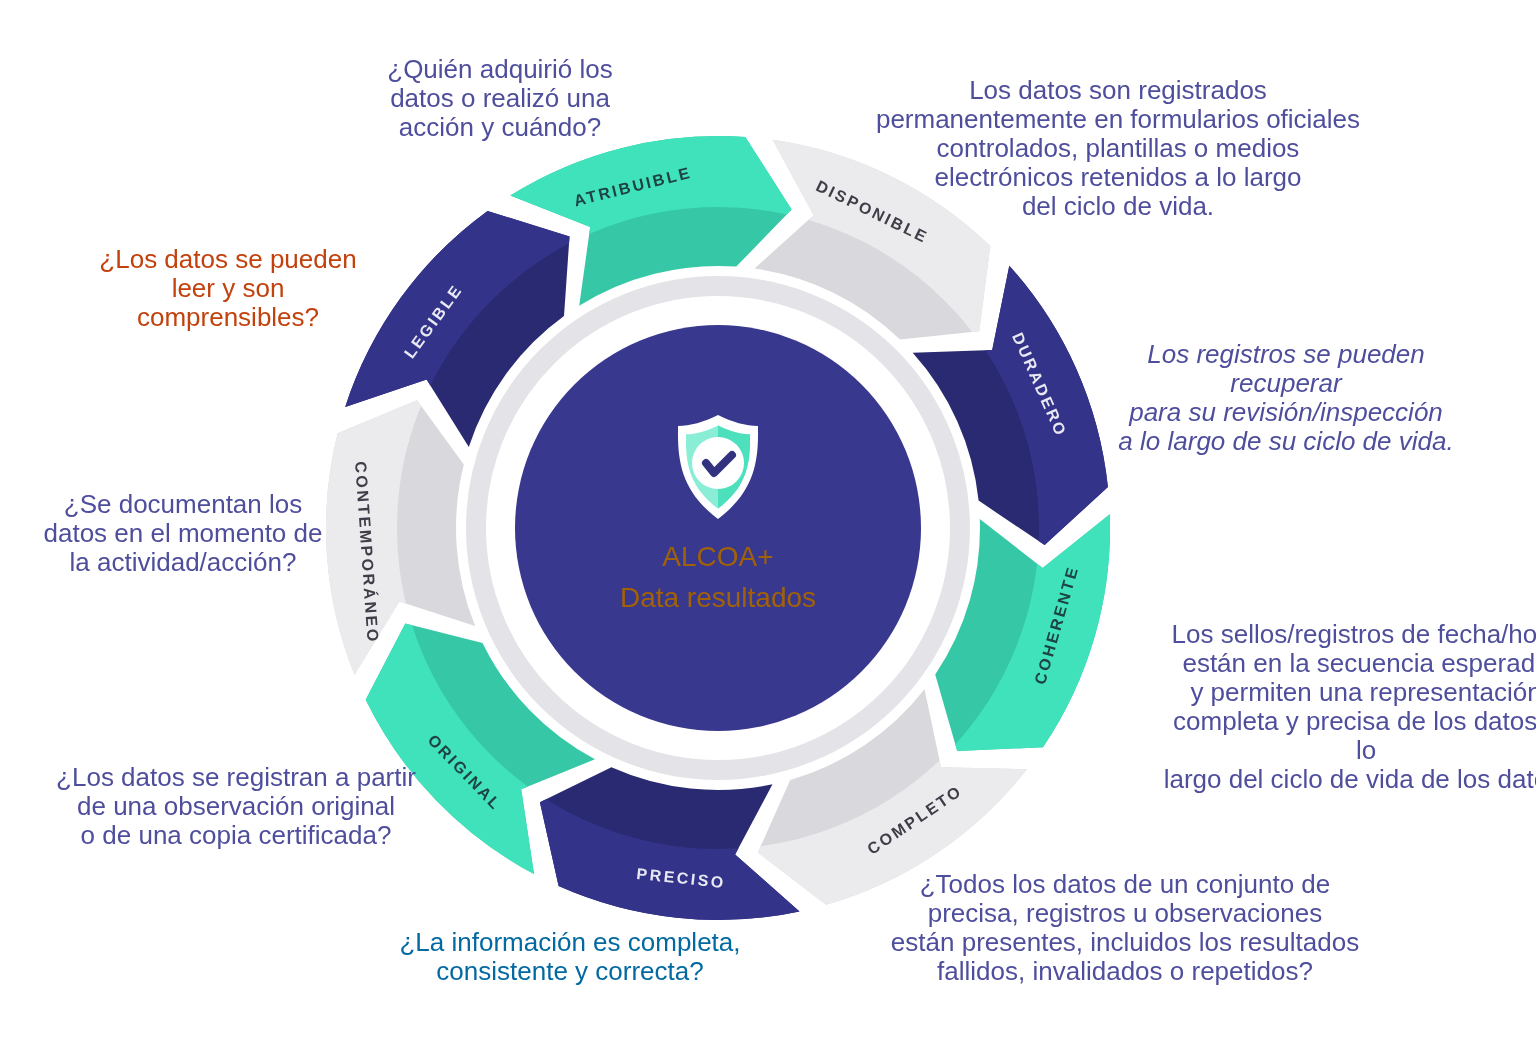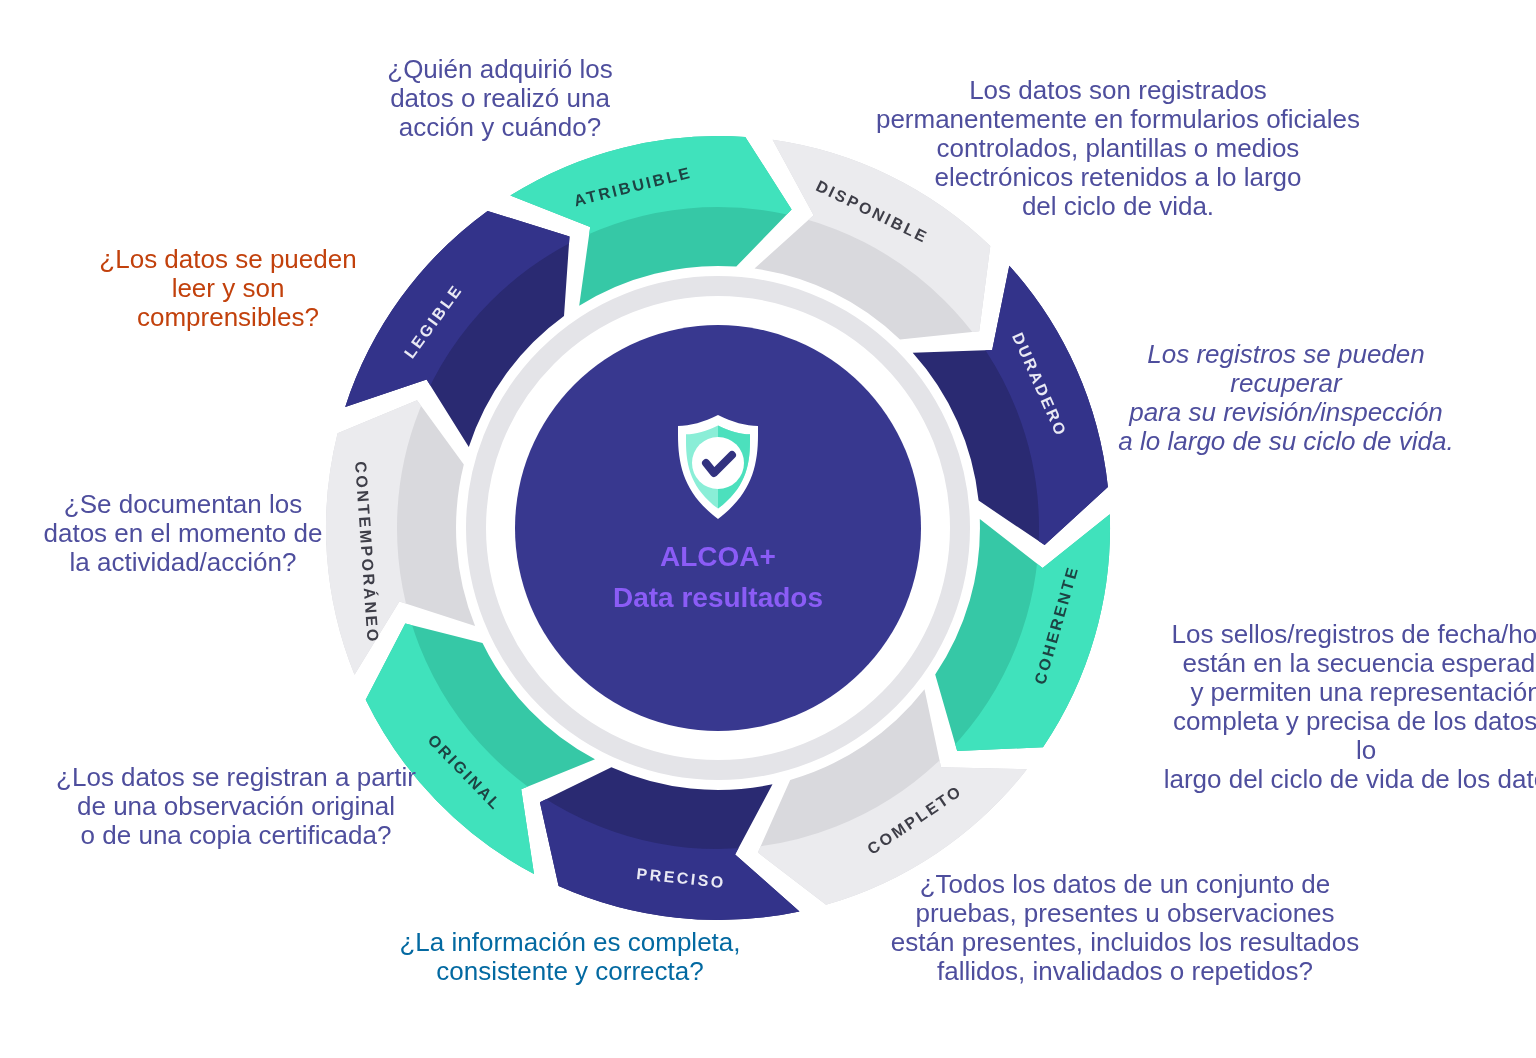--- a/index.html
+++ b/index.html
@@ -17,22 +17,22 @@
     line-height:29px;
     text-align:center;
     white-space:pre-line;
     color:#4e4e9d;
     font-weight:400;
   }
   .center-title{
     position:absolute;
     left:543px;top:536px;width:350px;
     text-align:center;
-    color:#8b5cf6;
-    font-weight:700;
+    color:#a16207;
+    font-weight:400;
     font-size:28px;
     line-height:41px;
   }
   .seg-label{
     font-family:"Liberation Sans", sans-serif;
     font-size:16px;
     font-weight:700;
     letter-spacing:2.5px;
   }
 </style>
@@ -137,21 +137,21 @@
 para su revisión/inspección
 a lo largo de su ciclo de vida.</div>
 
   <div class="note" style="left: 1161px; top: 600px; width: 410px; color: rgb(78, 78, 157); margin-top: 20px;">Los sellos/registros de fecha/hora
 están en la secuencia esperada
 y permiten una representación
 completa y precisa de los datos a lo
 largo del ciclo de vida de los datos.</div>
 
   <div class="note" style="left: 890px; top: 870px; width: 470px; color: rgb(78, 78, 157);">¿Todos los datos de un conjunto de
-pruebas, presentes u observaciones
+precisa, registros u observaciones
 están presentes, incluidos los resultados
 fallidos, invalidados o repetidos?</div>
 
   <div class="note" style="left: 390px; top: 928px; width: 360px; color: #0369a1;">¿La información es completa,
 consistente y correcta?</div>
 
   <div class="note" style="left: 56px; top: 763px; width: 360px; color: rgb(78, 78, 157);">¿Los datos se registran a partir
 de una observación original
 o de una copia certificada?</div>
 

